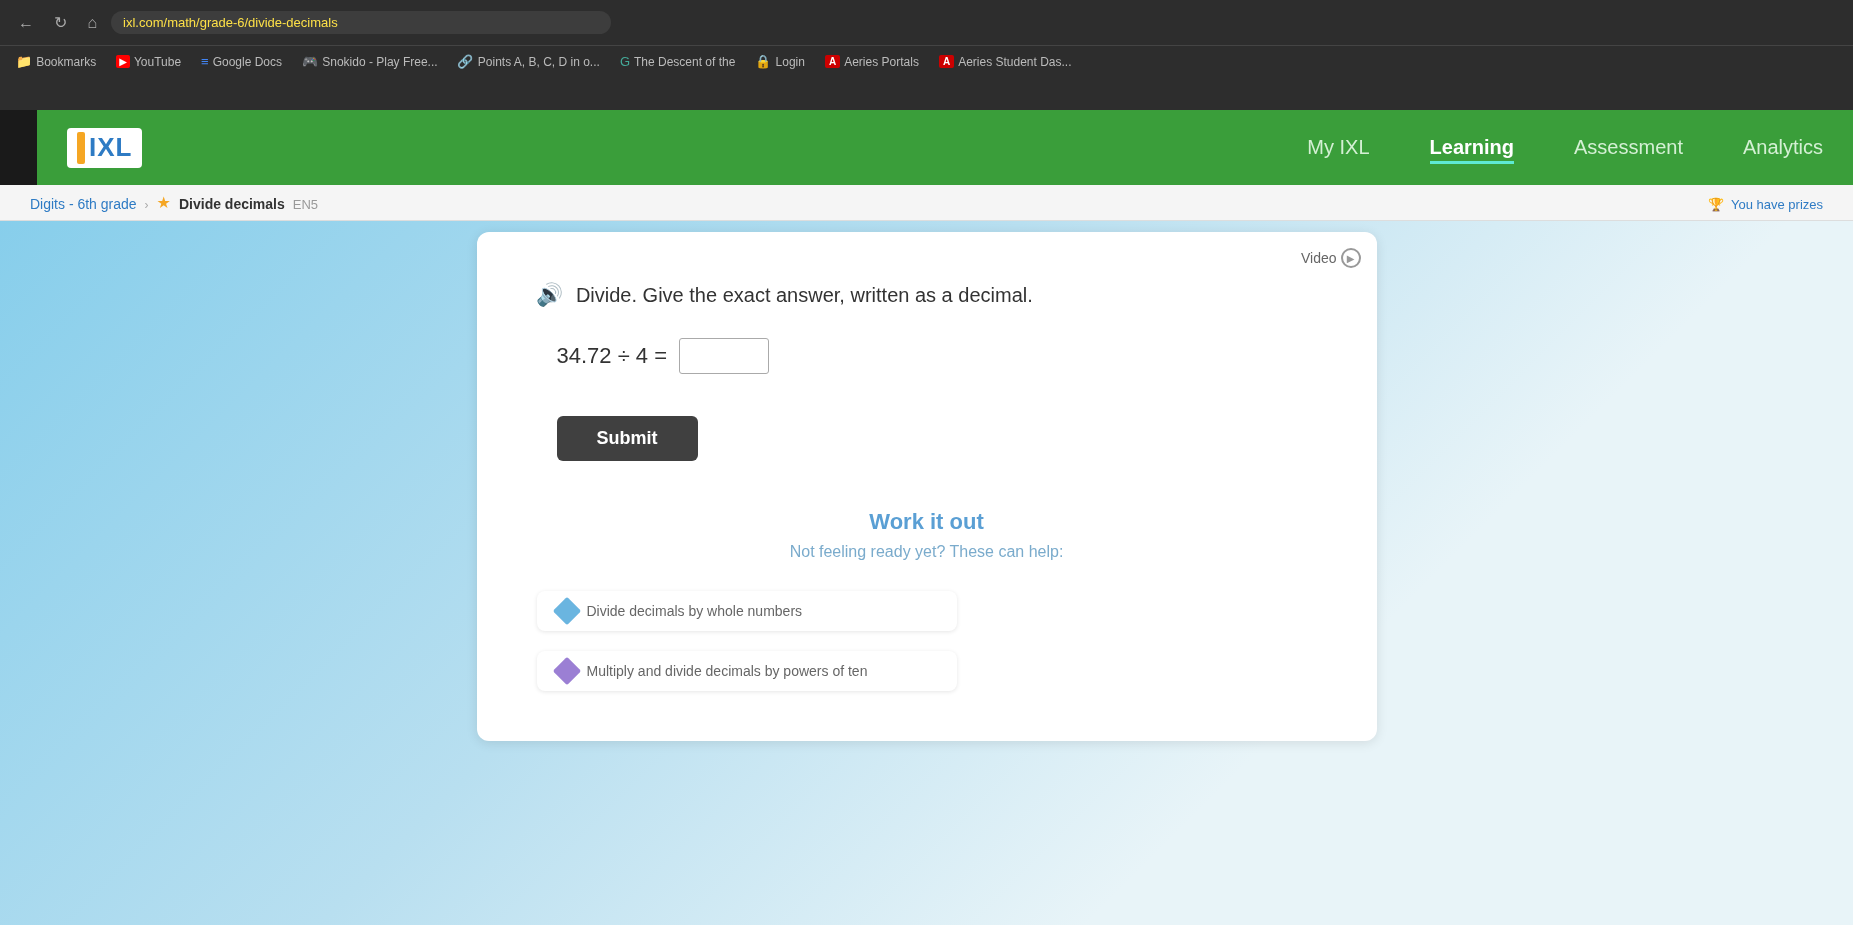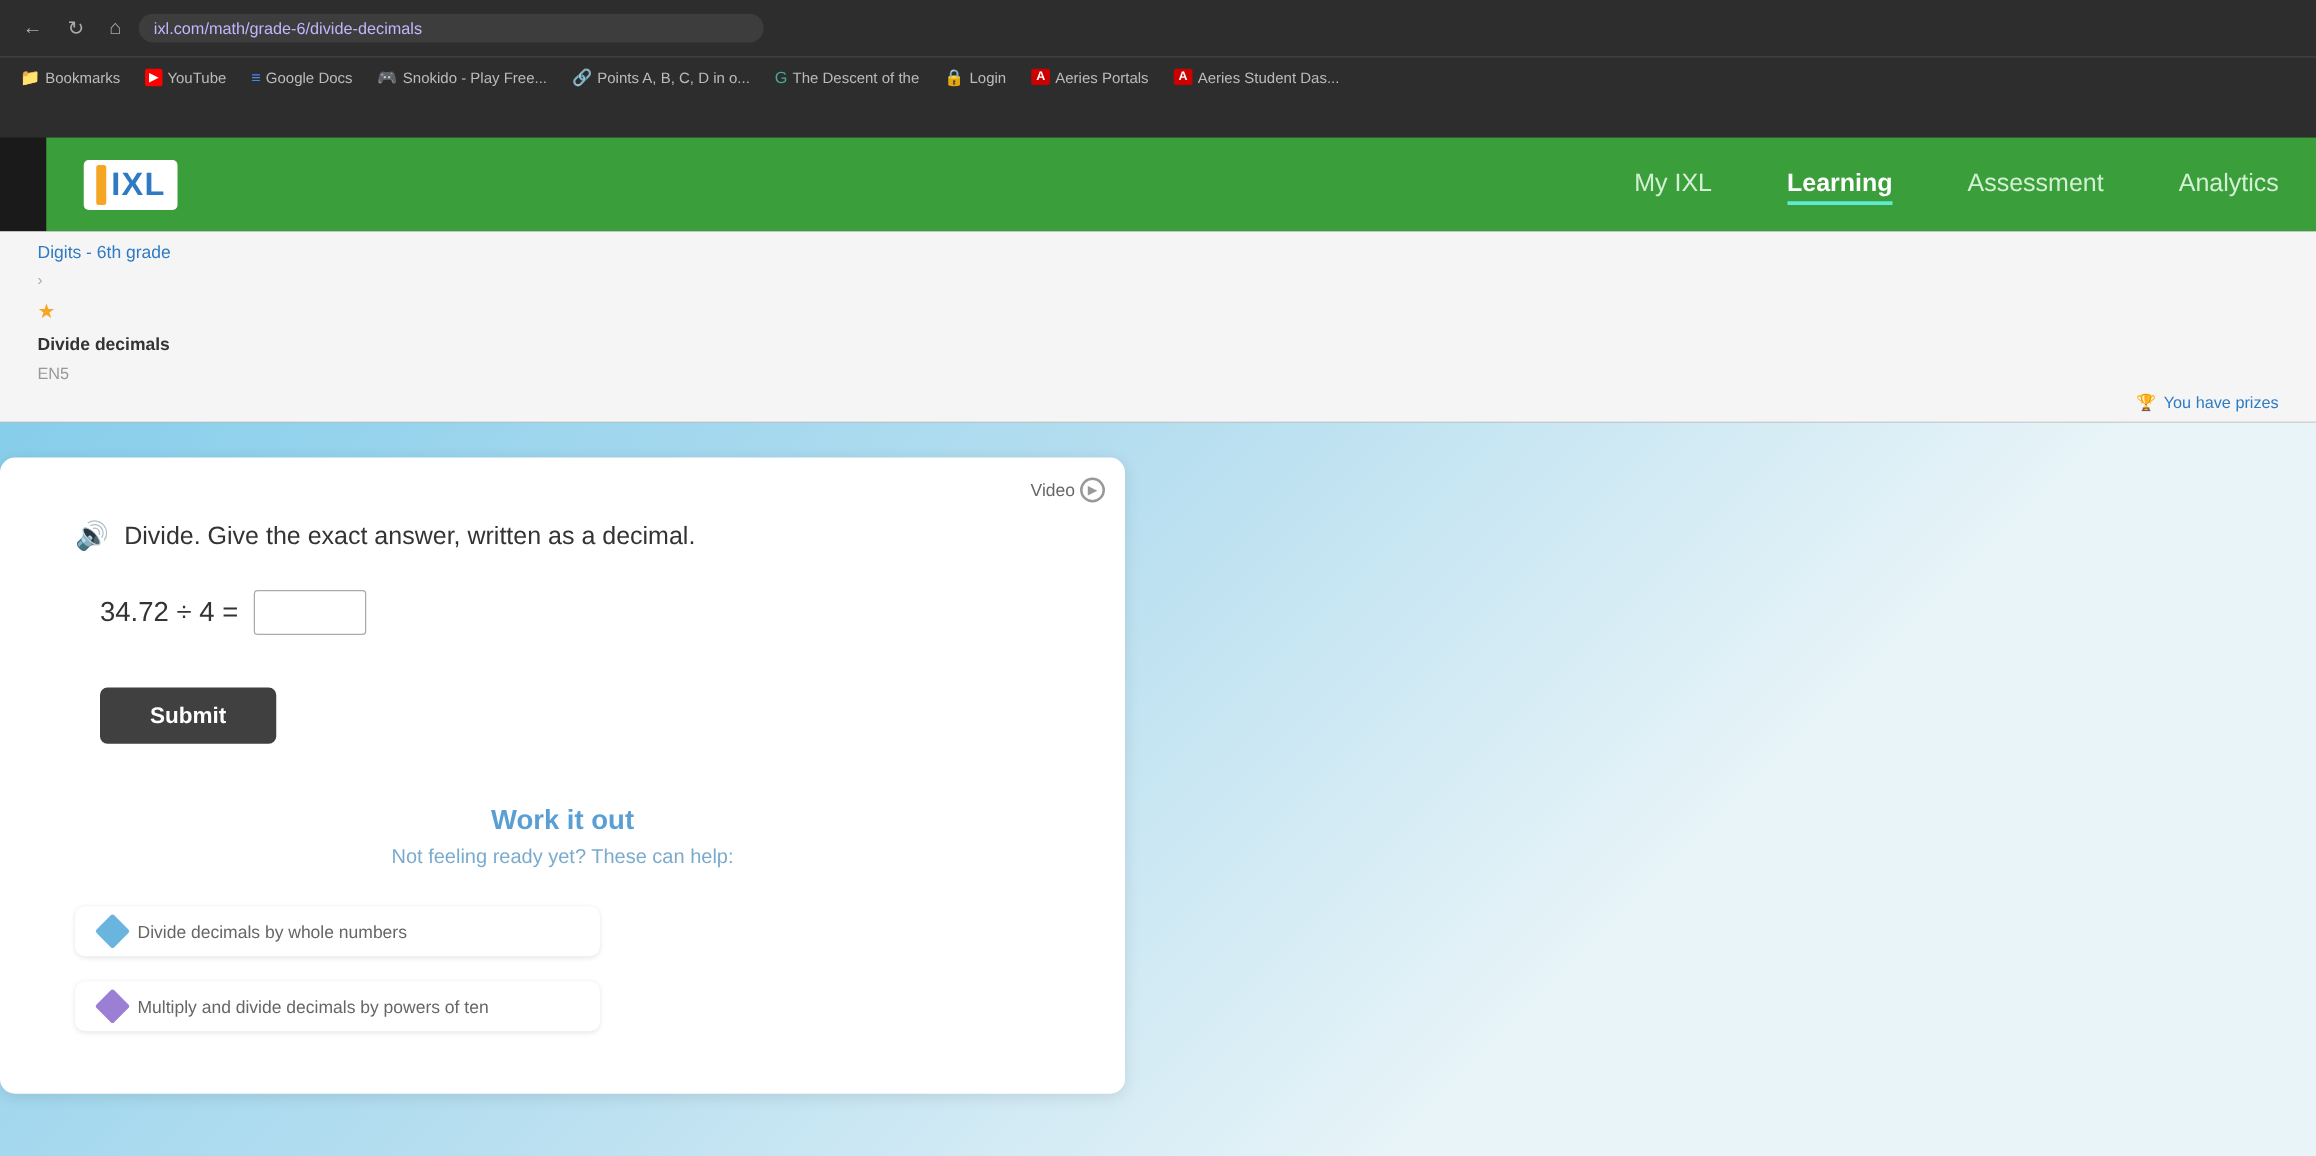--- a/index.html
+++ b/index.html
@@ -20,21 +20,21 @@
     .nav-btn {
       color: #aaa;
       font-size: 16px;
       cursor: pointer;
       padding: 2px 6px;
     }
     .address-bar {
       background: #3d3d3d;
       border-radius: 12px;
       padding: 4px 12px;
-      color: #c4b5fd;
+      color: #fde047;
       font-size: 13px;
       flex: 1;
       max-width: 500px;
     }
     .bookmarks-bar {
       display: flex;
       align-items: center;
       padding: 4px 12px;
       gap: 12px;
       height: 32px;
@@ -109,25 +109,24 @@
       border-bottom: 3px solid #5eead4;
       padding-bottom: 2px;
     }
 
     
     .breadcrumb-bar {
       background: #f5f5f5;
       border-bottom: 1px solid #ddd;
       padding: 8px 30px;
       display: flex;
-      align-items: flex-start;
+      align-items: flex-end;
       gap: 8px;
       font-size: 14px;
       color: #555;
-      flex-direction: column;
     }
     .breadcrumb-link {
       color: #2e7bc4;
       cursor: pointer;
       text-decoration: none;
     }
     .breadcrumb-sep {
       color: #aaa;
       font-size: 12px;
     }
@@ -156,22 +155,22 @@
     
     .content-area {
       display: flex;
       flex: 1;
       background: linear-gradient(135deg, #87ceeb 0%, #b8dff0 40%, #e8f4f8 70%);
     }
     .main-panel {
       flex: 1;
       display: flex;
       flex-direction: column;
-      align-items: flex-start;
-      padding-top: 28px;
+      align-items: center;
+      padding-top: 11px;
     }
     .question-card {
       background: #fff;
       border-radius: 12px;
       padding: 50px 60px;
       width: 900px;
       min-height: 500px;
       box-shadow: 0 2px 12px rgba(0,0,0,0.1);
       position: relative;
     }

